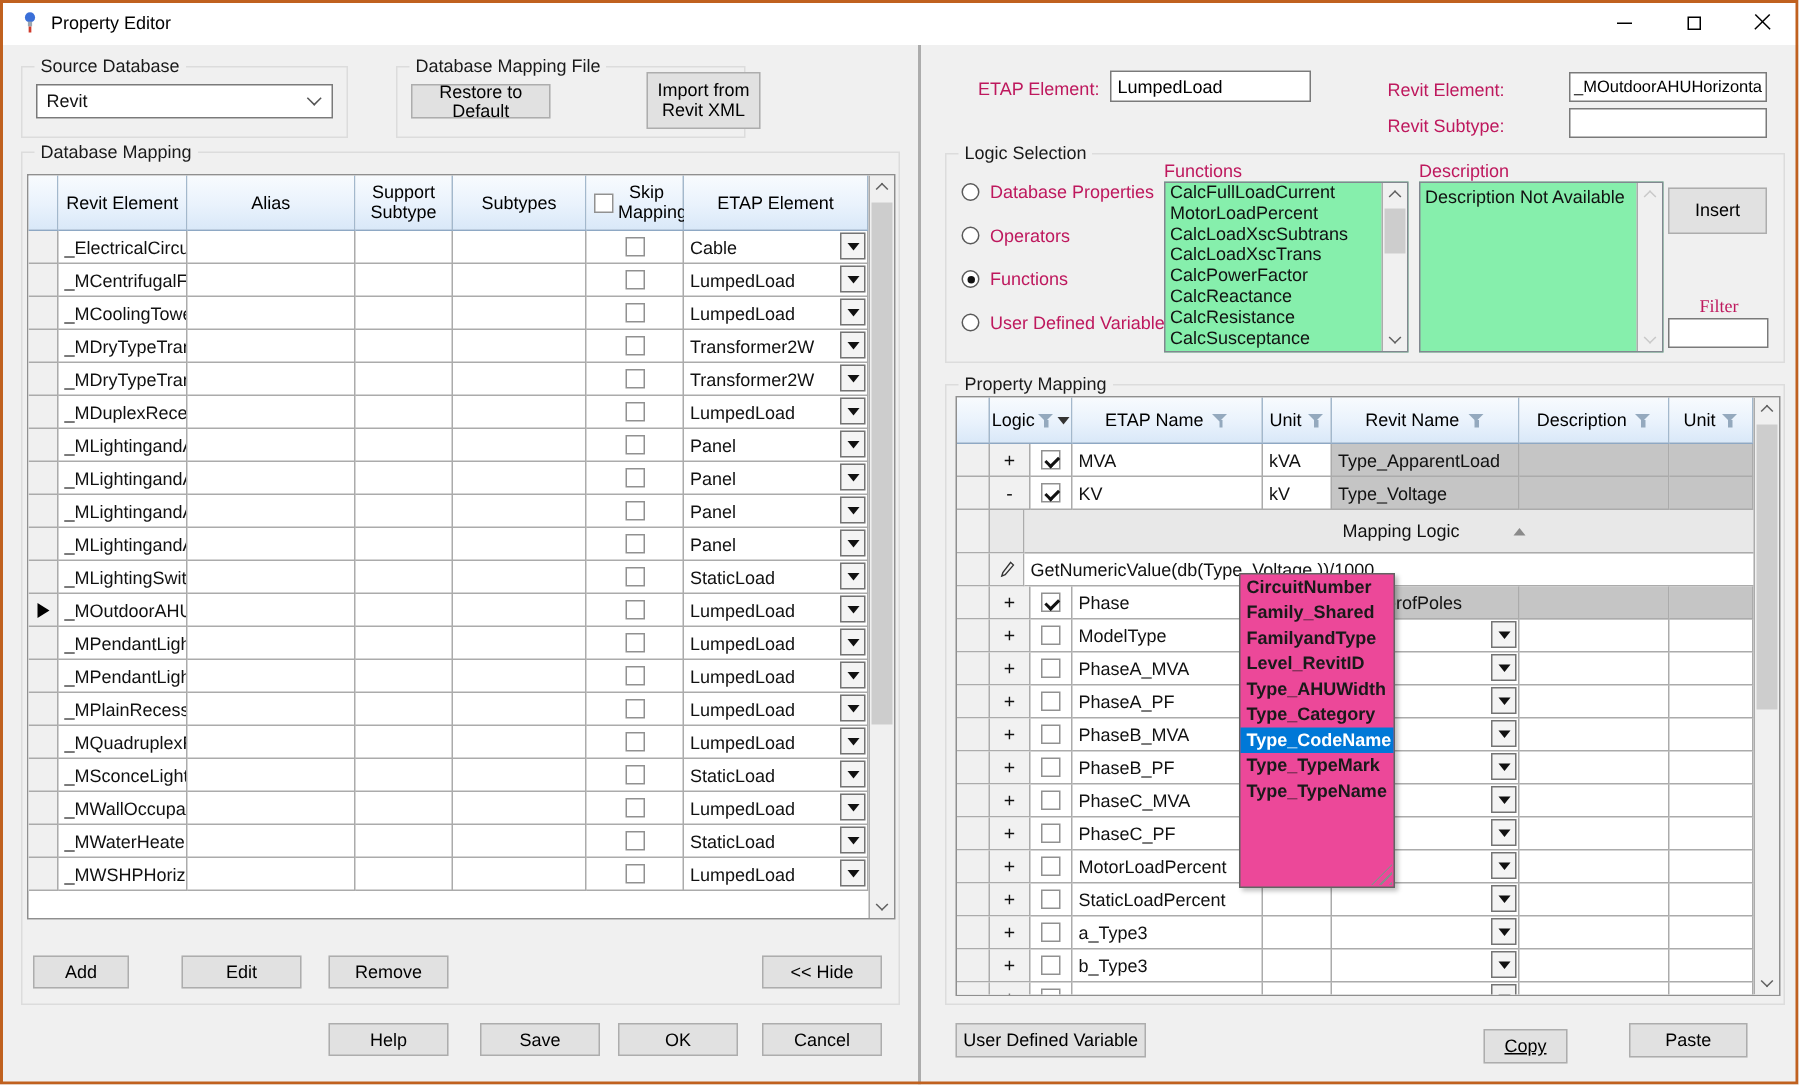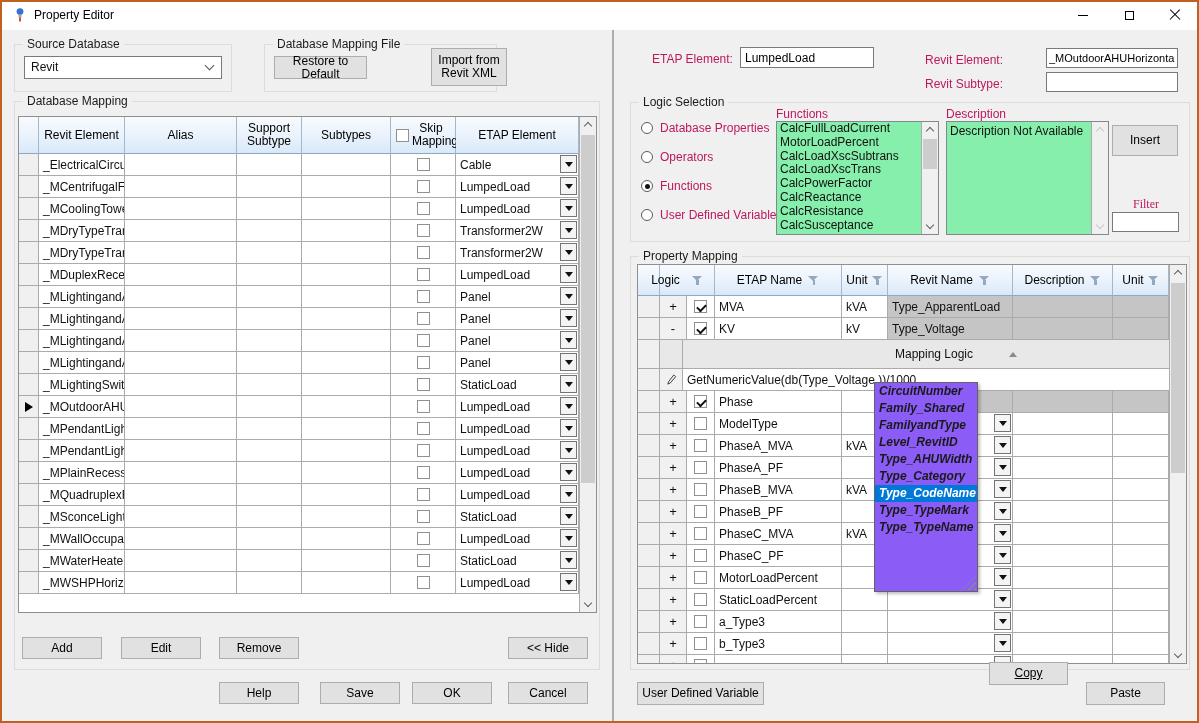--- a/index.html
+++ b/index.html
@@ -99,21 +99,21 @@
   .p-unit{width:46px; padding-left:4px;}
   .p-revit{width:125px; padding-left:4px; position:relative;}
   .p-desc{width:100px;}
   .p-unit2{width:56px;}
   .gray { background:#C5C5C5 !important; }
   .subhead-band { background:#E8E8E8; justify-content:center; position:relative; }
   .subhead-spacer { background:#E8E8E8; }
   .pen-cell { background:#F1F1F1; justify-content:center; }
 
   
-  .popup { position:absolute; left:874px; top:382px; width:104px; height:210px; background:#8b5cf6; border:1px solid #636363; z-index:50; box-shadow:2px 2px 3px rgba(0,0,0,.25);font-style:italic; }
+  .popup { position:absolute; left:826px; top:382px; width:104px; height:210px; background:#ec4899; border:1px solid #636363; z-index:50; box-shadow:2px 2px 3px rgba(0,0,0,.25); }
   .popup .pitem { height:17px; line-height:17px; padding-left:4px; font-weight:600; color:#1A1A1A; white-space:nowrap; }
   .popup .pitem.sel { background:#0078D7; color:#fff; }
   .grip { position:absolute; right:1px; bottom:1px; width:14px; height:14px;
     background:repeating-linear-gradient(135deg, #8A8A8A 0 1.5px, transparent 1.5px 4.5px);
     clip-path:polygon(100% 0, 100% 100%, 0 100%); }
 
   .divider { position:absolute; left:612px; top:30px; width:2px; height:693px; background:#ACACAC; }
 </style>
 </head>
 <body>
@@ -498,21 +498,21 @@
     <div class="sb-up">
         <span class="chev up"></span>
       </div>
     <div class="thumb" style="top:18px; height:348px;"></div>
     <div class="sb-down">
         <span class="chev down"></span>
       </div>
   </div>
 </div>
 
-<div class="btn" style="left:22px; top:637px; width:80px; height:22px;">Add</div>
+<div class="btn" style="left:22px; top:637px; width:64px; height:22px;">Add</div>
 <div class="btn" style="left:121px; top:637px; width:80px; height:22px;">Edit</div>
 <div class="btn" style="left:219px; top:637px; width:80px; height:22px;">Remove</div>
 <div class="btn" style="left:508px; top:637px; width:80px; height:22px;">&lt;&lt; Hide</div>
 
 <div class="btn" style="left:219px; top:682px; width:80px; height:22px;">Help</div>
 <div class="btn" style="left:320px; top:682px; width:80px; height:22px;">Save</div>
 <div class="btn" style="left:412px; top:682px; width:80px; height:22px;">OK</div>
 <div class="btn" style="left:508px; top:682px; width:80px; height:22px;">Cancel</div>
 
 <span class="label" style="left:652px; top:52px;">ETAP Element:</span>
@@ -576,21 +576,21 @@
 <span class="label" style="left:1133px; top:197px;font-family:Liberation Serif, serif;">Filter</span>
 <input class="textbox" style="left: 1112px; top: 212px; width: 67px; height: 20px;" value="">
 
 <div class="groupbox" style="left:630px; top:256px; width:560px; height:414px;">
   <span class="gb-label">Property Mapping</span>
 </div>
 
 <div class="dgp">
   <div class="dgp-header">
     <div class="hcell" style="width:22px"></div>
-    <div class="hcell" style="width:55px; gap:12px;text-align:center;">
+    <div class="hcell" style="width:55px; gap:2px;text-align:center;">
       <span>Logic</span>
       <span class="funnel"></span>
       <span class="tri-down" style="border-top-color:#333;"></span>
     </div>
     <div class="hcell" style="width:127px; gap:6px;">
       <span>ETAP Name</span>
       <span class="funnel"></span>
     </div>
     <div class="hcell" style="width:46px; gap:4px;">
       <span>Unit</span>
@@ -873,16 +873,16 @@
       <div class="pitem">Type_AHUWidth</div>
       <div class="pitem">Type_Category</div>
       <div class="pitem sel">Type_CodeName</div>
       <div class="pitem">Type_TypeMark</div>
       <div class="pitem">Type_TypeName</div>
     </div>
   <div class="grip"></div>
 </div>
 
 <div class="btn" style="left:637px; top:682px; width:127px; height:23px;">User Defined Variable</div>
-<div class="btn" style="left:989px; top:662px; width:79px; height:23px;text-decoration:underline;">Copy</div>
+<div class="btn" style="left:989px; top:686px; width:56px; height:23px;text-decoration:underline;">Copy</div>
 <div class="btn" style="left:1086px; top:682px; width:79px; height:23px;">Paste</div>
 
 <div id="border-overlay"></div>
 
 </body></html>

